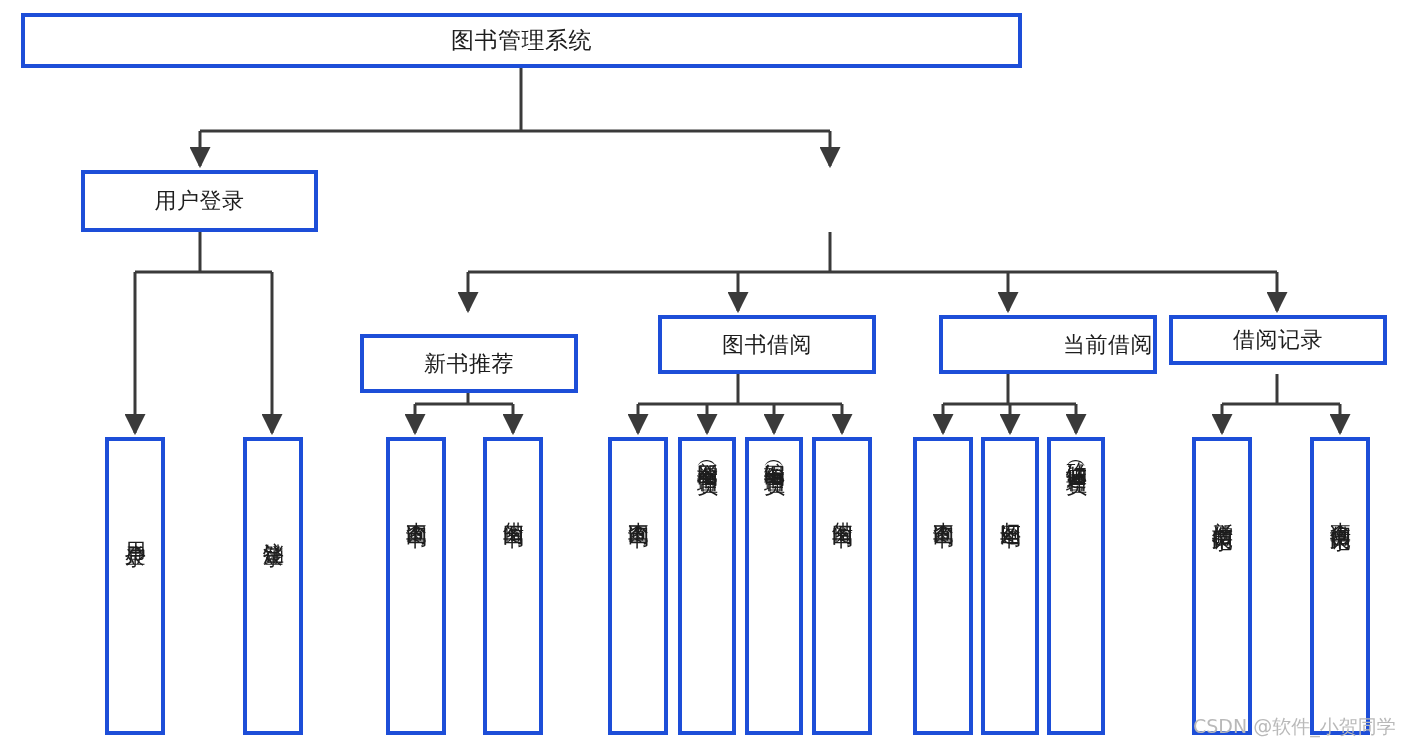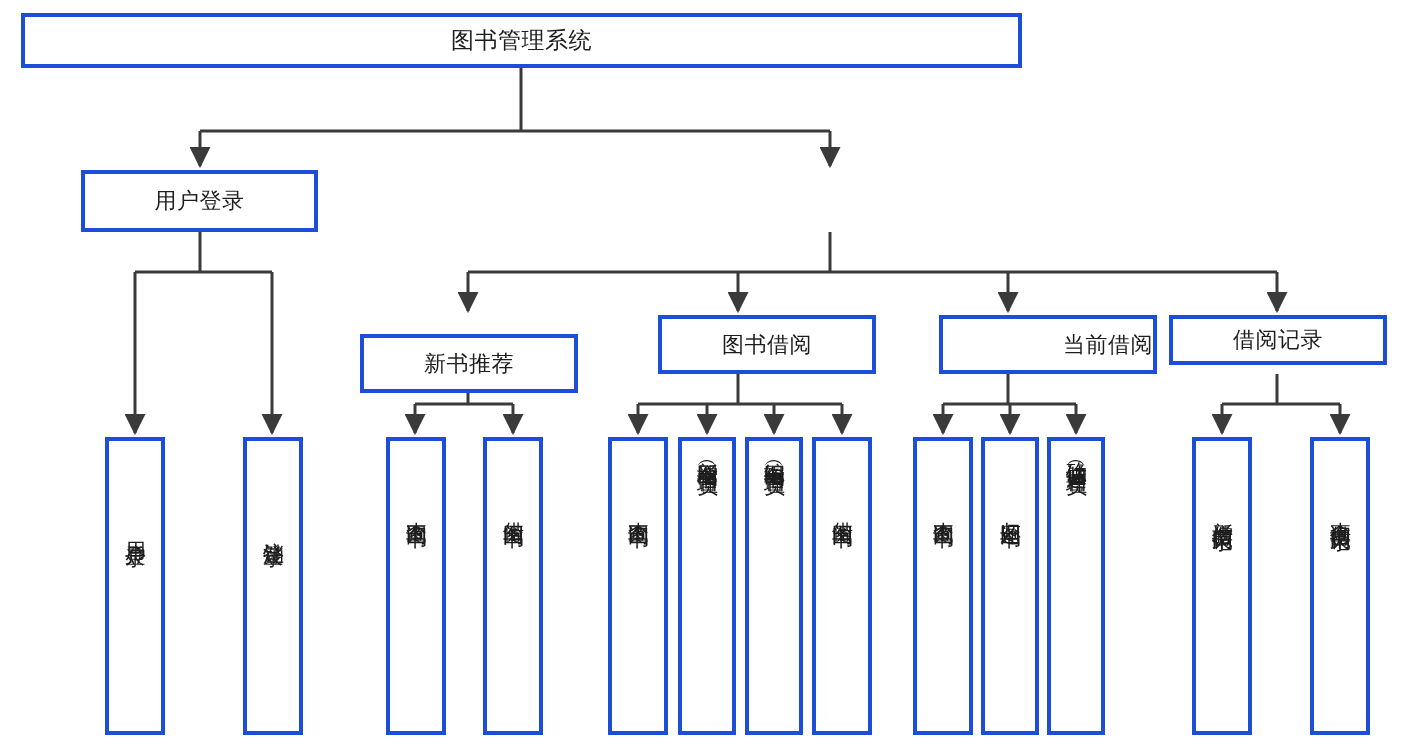--- a/index.html
+++ b/index.html
@@ -184,14 +184,15 @@
     <span class="label">确认归还（管理员）</span>
   </div>
 
   <div class="node vert mid-text" style="left:1192px; top:437px; width:60px; height:298px;">
     <span class="label">新增借阅记录</span>
   </div>
   <div class="node vert mid-text" style="left:1310px; top:437px; width:60px; height:298px;">
     <span class="label">查询借阅记录</span>
   </div>
 
+  <div class="watermark" style="left:1193px; top:714px;">CSDN @软件_小贺同学</div>
 
 </div>
 
 </body></html>

